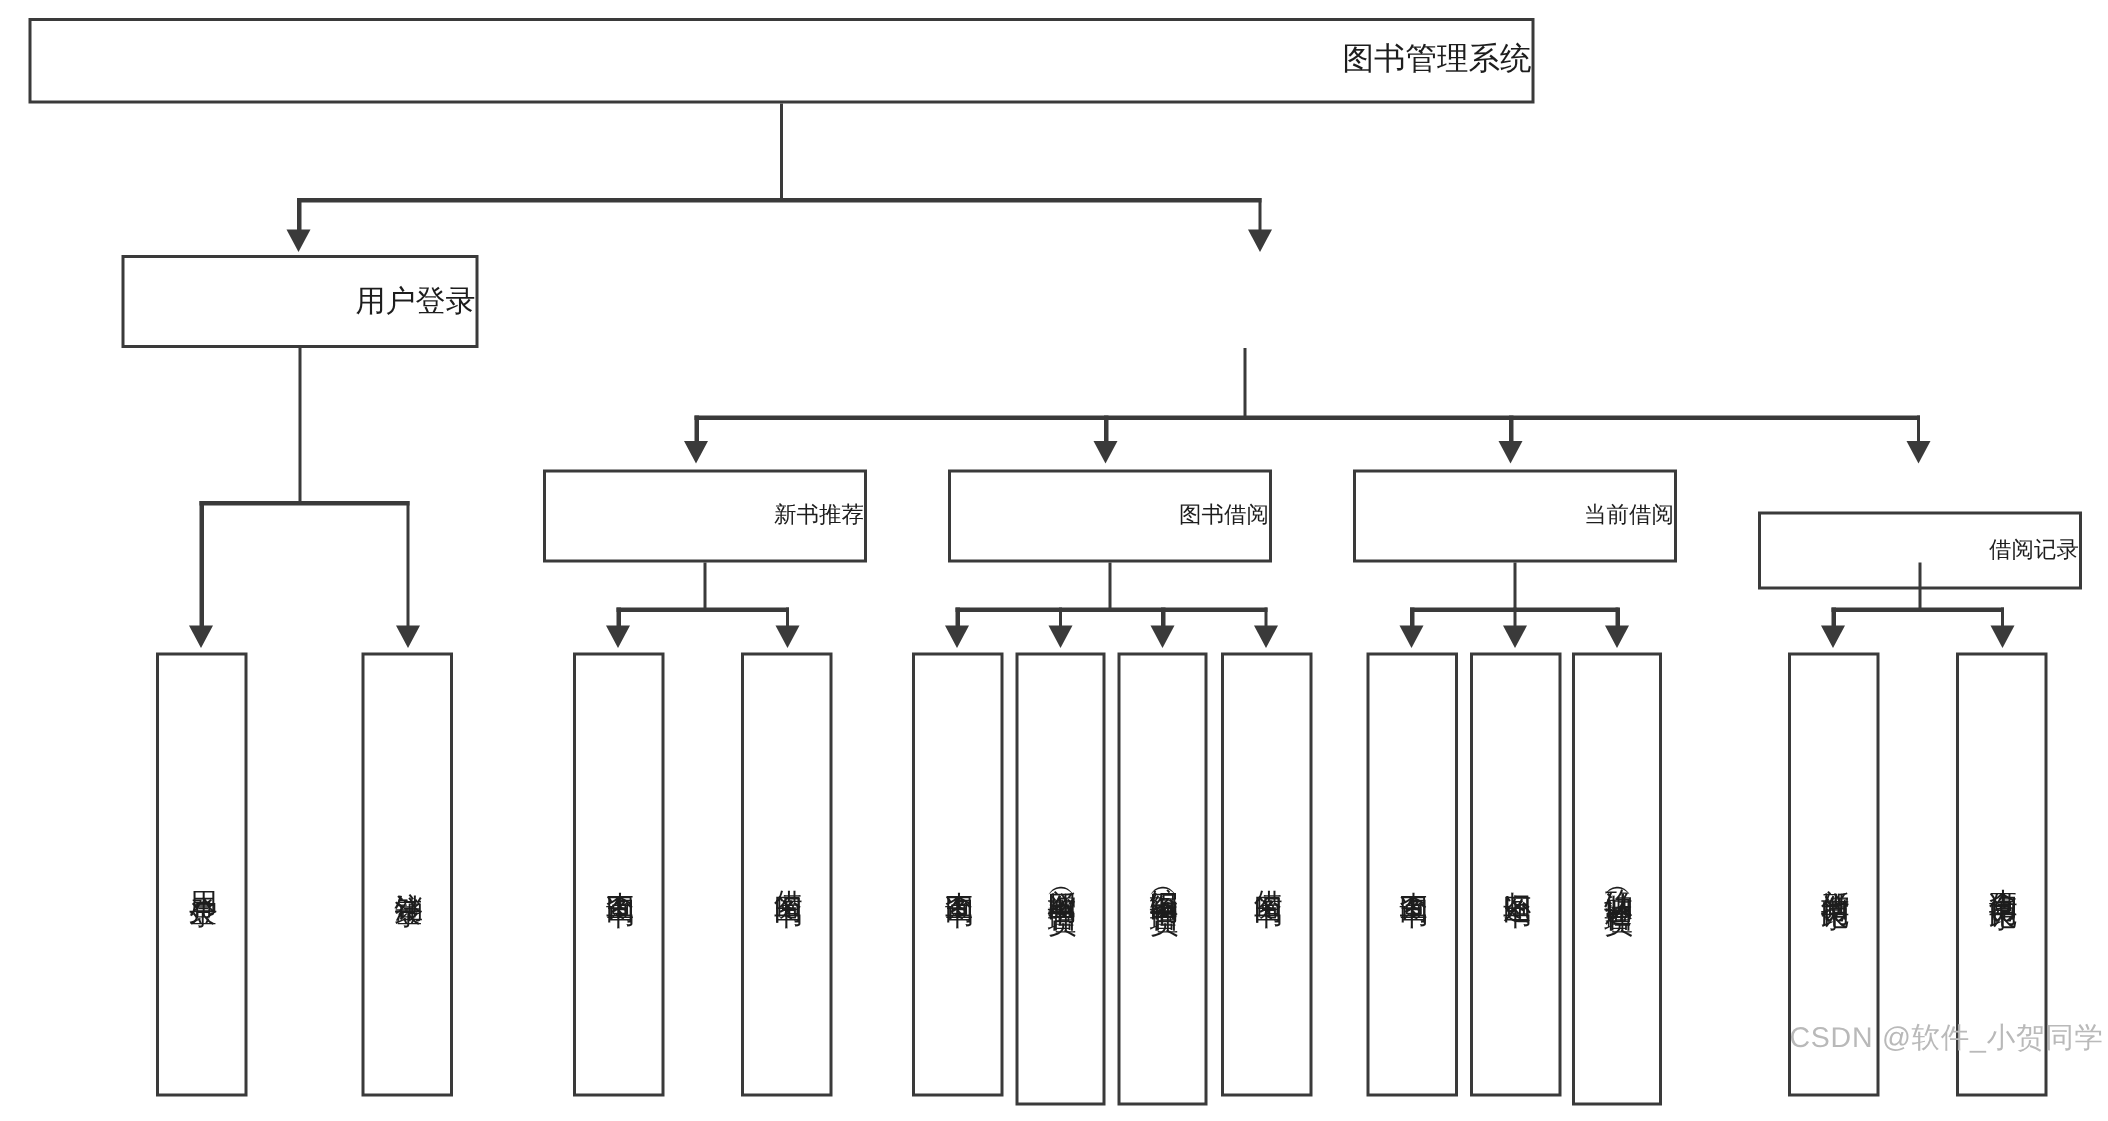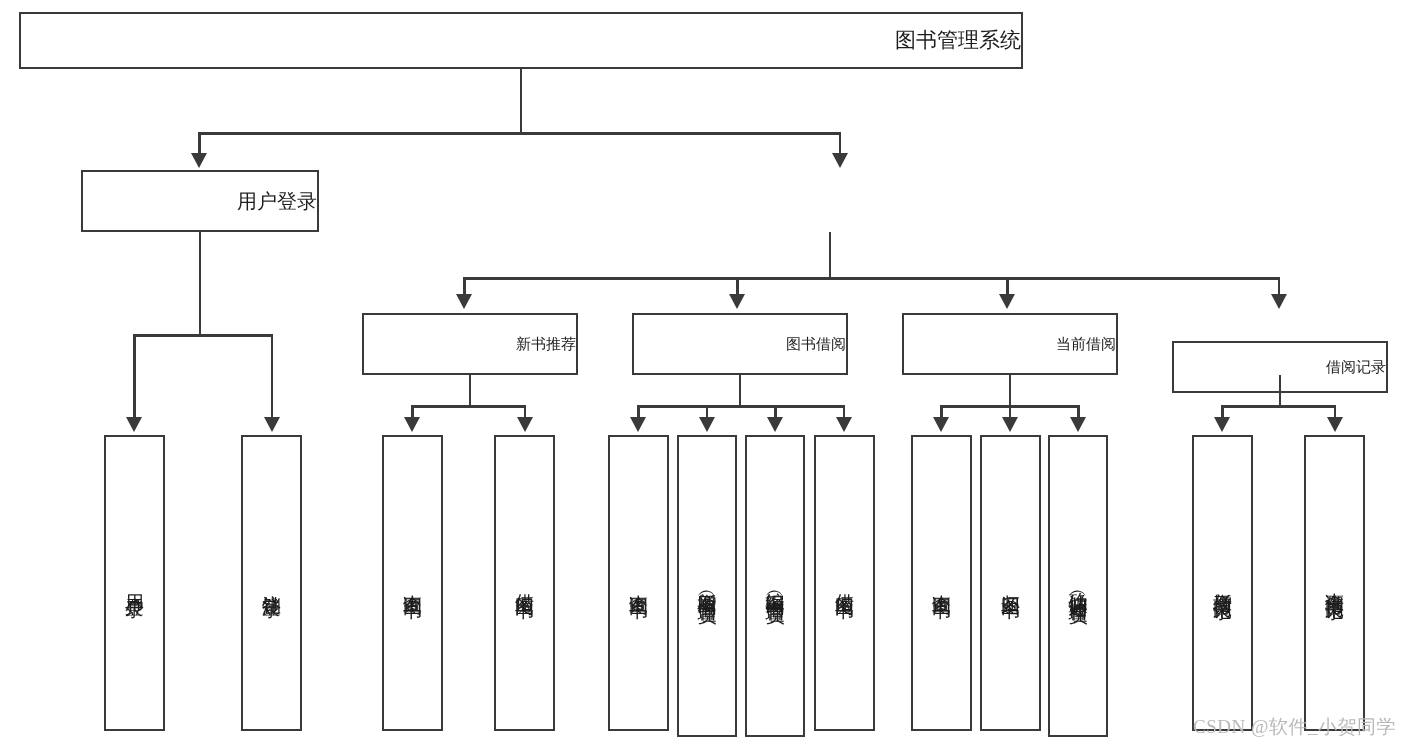--- a/index.html
+++ b/index.html
@@ -205,15 +205,15 @@
     <span class="vtext">确认归还（管理员）</span>
   </div>
 
   <div class="node leaf" style="left:1192px; top:435px; width:61px; height:296px;">
     <span class="vtext">新增借阅记录</span>
   </div>
   <div class="node leaf" style="left:1304px; top:435px; width:61px; height:296px;">
     <span class="vtext">查询借阅记录</span>
   </div>
 
-  <div id="watermark" style="left:1193px; top:714px;font-family:Liberation Serif, serif;">CSDN @软件_小贺同学</div>
+  <div id="watermark" style="left:1193px; top:679px;">CSDN @软件_小贺同学</div>
 
 </div>
 
 </body></html>

